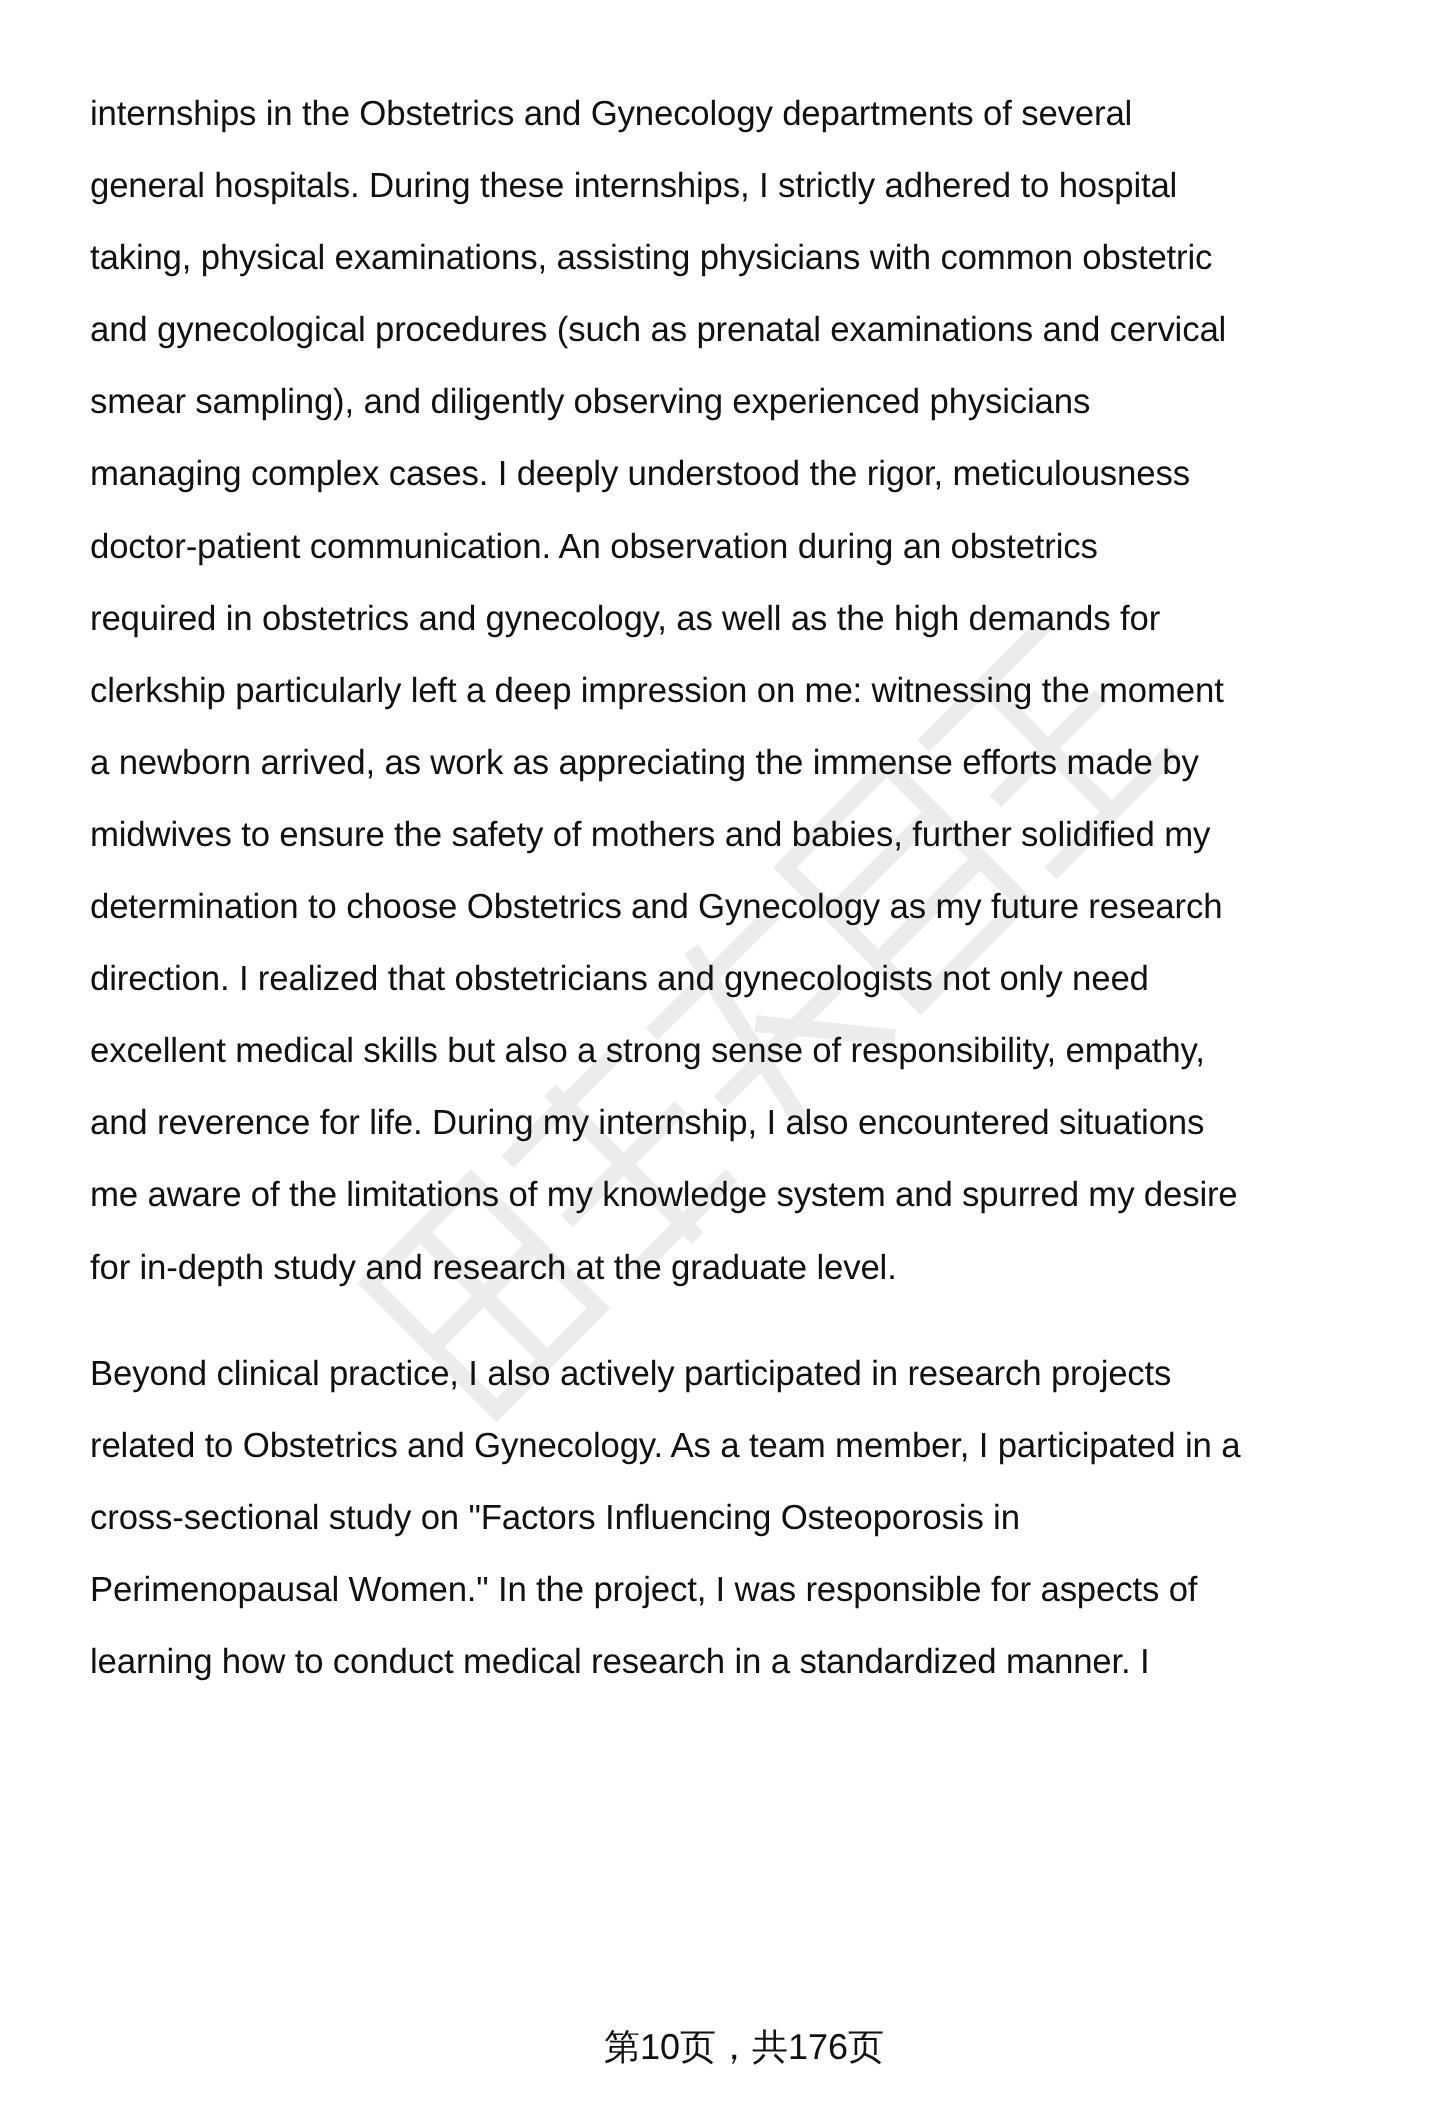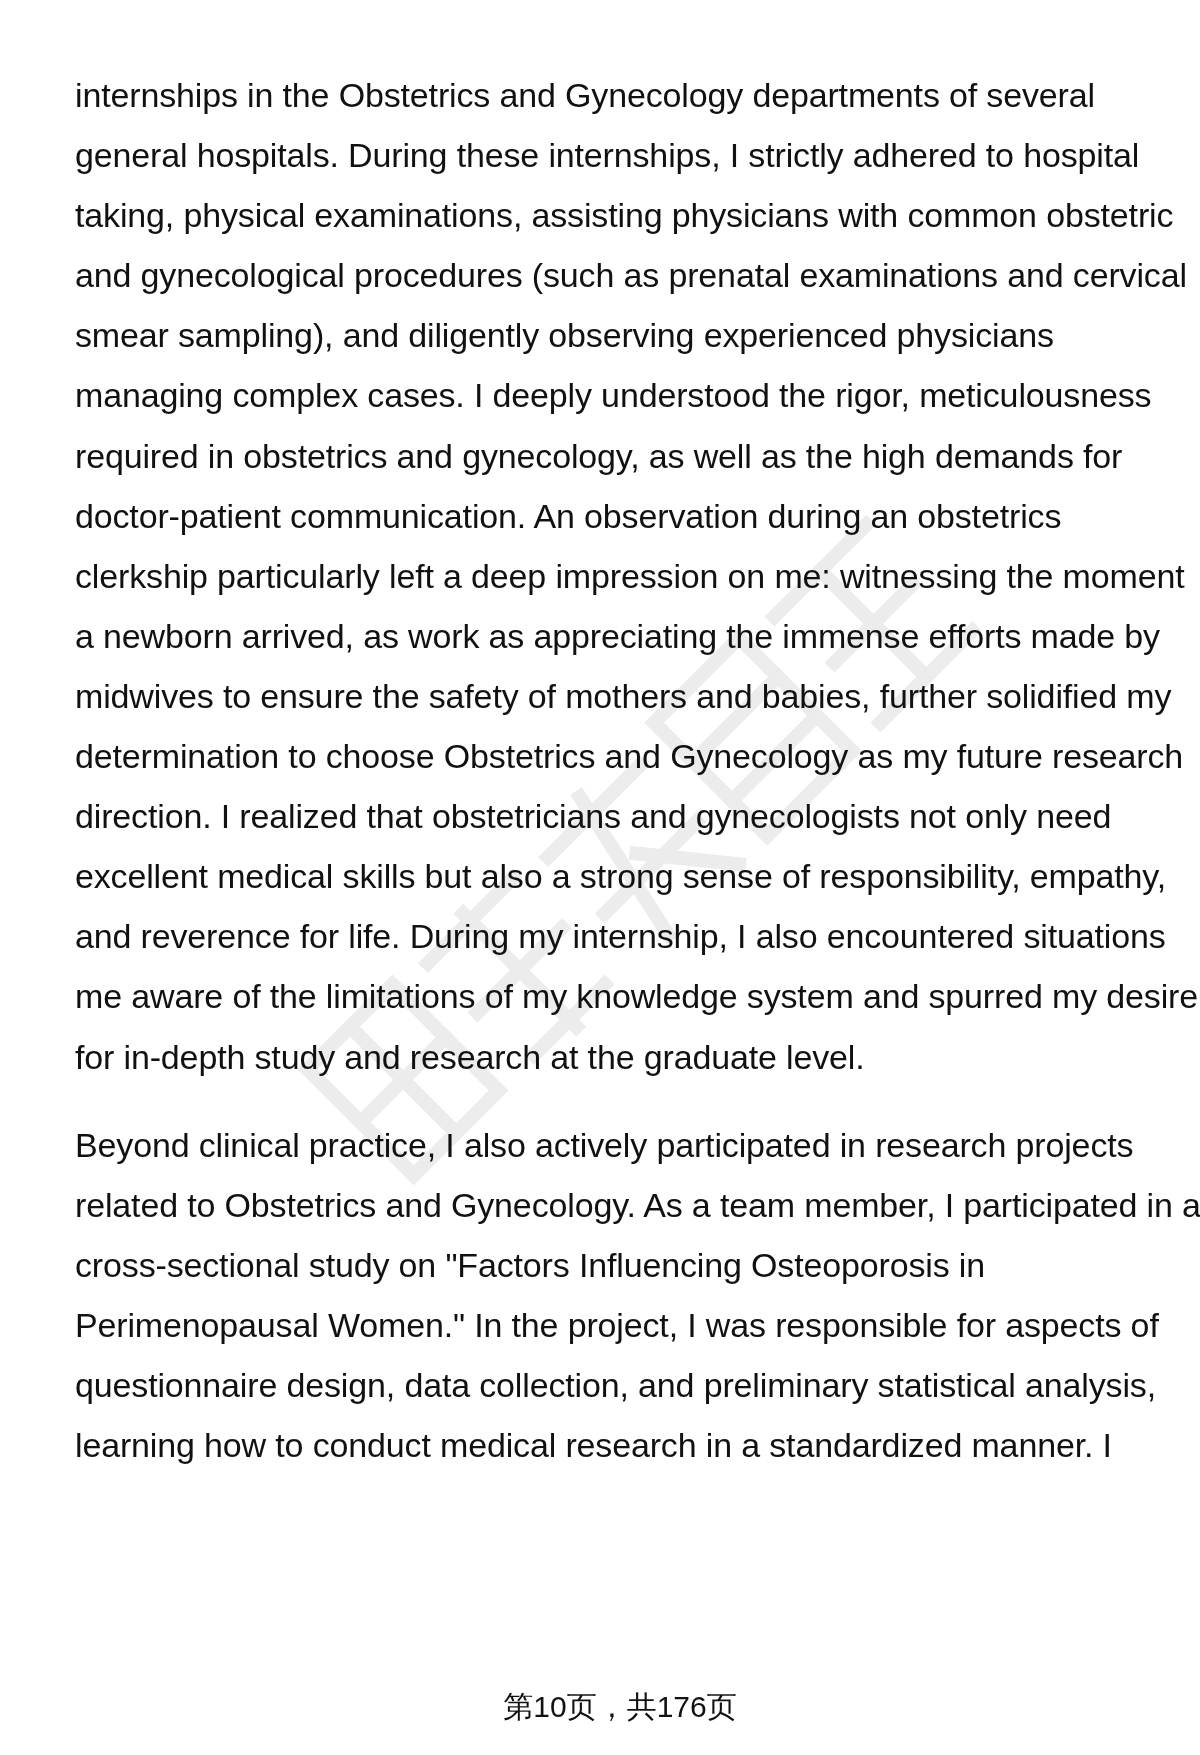--- a/index.html
+++ b/index.html
@@ -2,21 +2,21 @@
 <html><head>
 <meta charset="utf-8">
 <style>
   html, body { margin: 0; padding: 0; background: #ffffff; }
   body { width: 1200px; height: 1755px; position: relative; overflow: hidden; font-family: "Liberation Sans", "DejaVu Sans", sans-serif; color: #111111; }
   .watermark { position: absolute; left: 230px; top: 470px; width: 820px; height: 760px; pointer-events: none; }
   .watermark svg { width: 100%; height: 100%; }
   .page-body { position: absolute; left: 75px; top: 65px; width: 1100px; }
   .para { margin: 0; padding: 0; }
   .para + .para { margin-top: 28px; }
-  .line { display: block; white-space: nowrap; font-size: 34px; line-height: 60.1px; height: 60.1px; letter-spacing: -0.15px; }
+  .line { display: block; white-space: nowrap; font-size: 29px; line-height: 60.1px; height: 60.1px; letter-spacing: -0.15px; }
   .footer { position: absolute; left: 0; width: 1240px; top: 1682px; text-align: center; font-size: 30px; line-height: 50px; color: #111111; }
 </style>
 </head>
 <body>
 
 <div class="watermark">
   <svg viewBox="0 0 820 760">
     <g transform="rotate(-45 410 380)" fill="none" stroke="#ececec" stroke-width="14" stroke-linecap="square">
       <g>
         <rect x="20" y="300" width="120" height="150"></rect>
@@ -51,37 +51,36 @@
 </div>
 
 <main class="page-body">
   <div class="para">
     <span class="line">internships in the Obstetrics and Gynecology departments of several</span>
     <span class="line">general hospitals. During these internships, I strictly adhered to hospital</span>
     <span class="line">taking, physical examinations, assisting physicians with common obstetric</span>
     <span class="line">and gynecological procedures (such as prenatal examinations and cervical</span>
     <span class="line">smear sampling), and diligently observing experienced physicians</span>
     <span class="line">managing complex cases. I deeply understood the rigor, meticulousness</span>
+    <span class="line">doctor-patient communication. An observation during an obstetrics</span>
     <span class="line">required in obstetrics and gynecology, as well as the high demands for</span>
-    <span class="line">doctor-patient communication. An observation during an obstetrics</span>
     <span class="line">clerkship particularly left a deep impression on me: witnessing the moment</span>
     <span class="line">a newborn arrived, as work as appreciating the immense efforts made by</span>
     <span class="line">midwives to ensure the safety of mothers and babies, further solidified my</span>
     <span class="line">determination to choose Obstetrics and Gynecology as my future research</span>
     <span class="line">direction. I realized that obstetricians and gynecologists not only need</span>
     <span class="line">excellent medical skills but also a strong sense of responsibility, empathy,</span>
     <span class="line">and reverence for life. During my internship, I also encountered situations</span>
     <span class="line">me aware of the limitations of my knowledge system and spurred my desire</span>
     <span class="line">for in-depth study and research at the graduate level.</span>
   </div>
   <div class="para">
     <span class="line">Beyond clinical practice, I also actively participated in research projects</span>
     <span class="line">related to Obstetrics and Gynecology. As a team member, I participated in a</span>
     <span class="line">cross-sectional study on "Factors Influencing Osteoporosis in</span>
     <span class="line">Perimenopausal Women." In the project, I was responsible for aspects of</span>
-    <span class="line">questionnaire design, data collection, and preliminary statistical analysis,</span>
     <span class="line">learning how to conduct medical research in a standardized manner. I</span>
   </div>
 </main>
 
 <footer class="footer">
   <span>第10页，共176页</span>
 </footer>
 
 </body></html>

